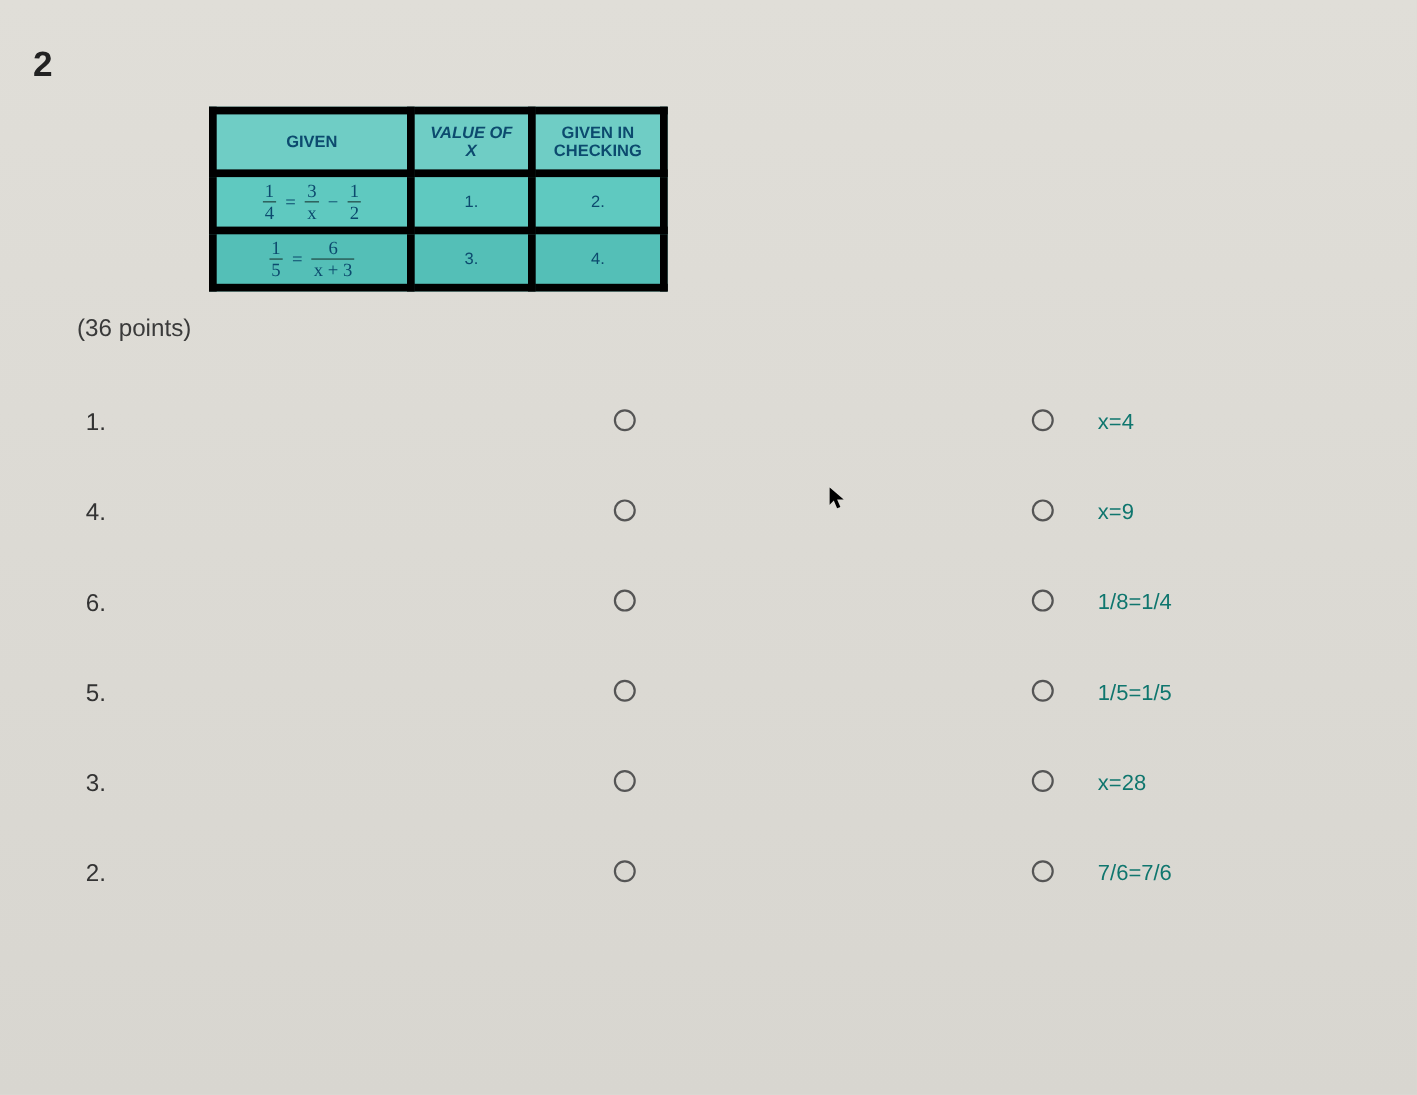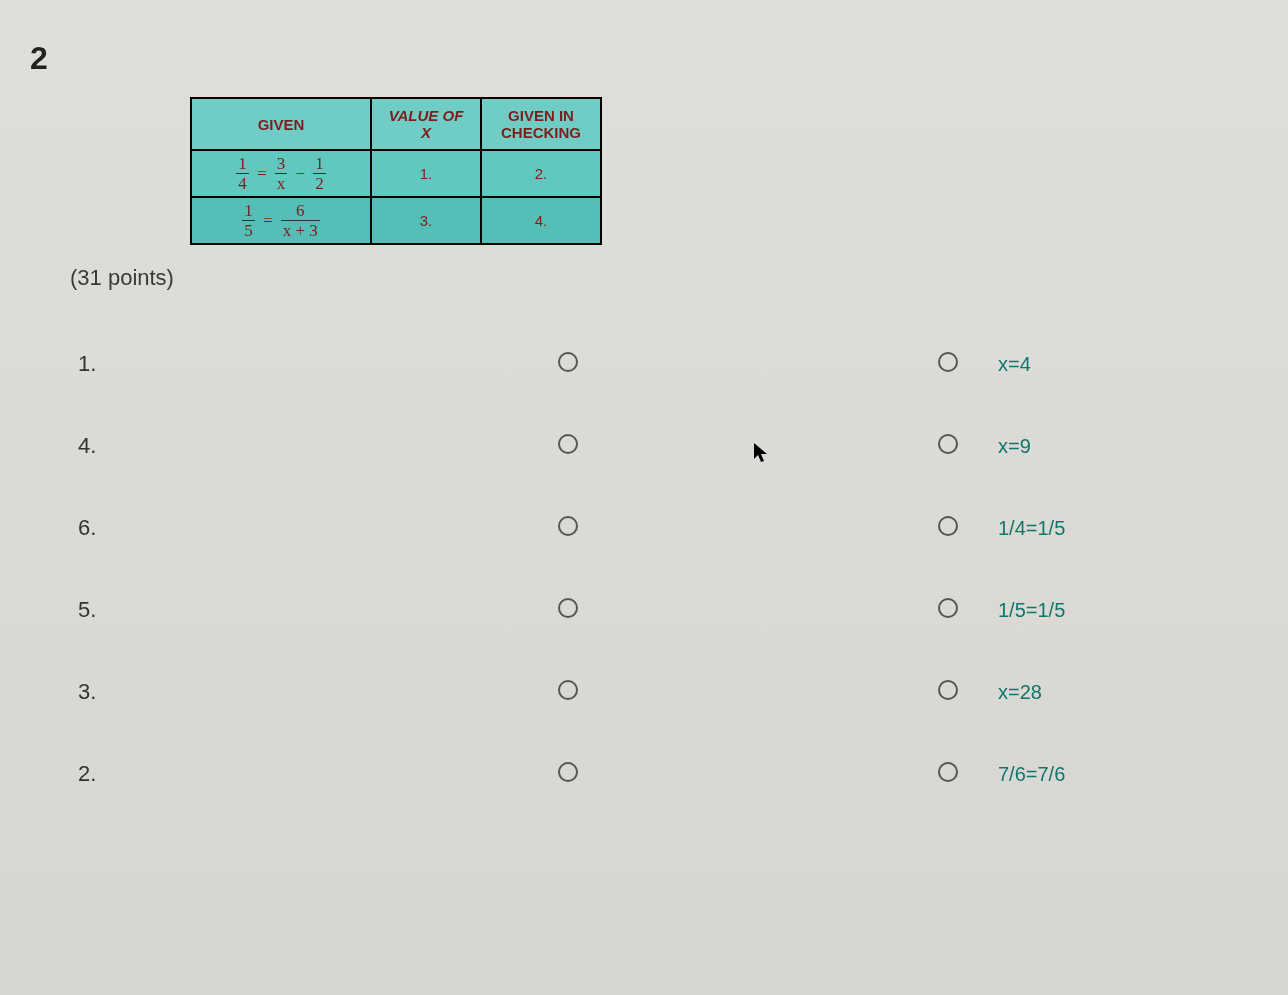--- a/index.html
+++ b/index.html
@@ -34,24 +34,24 @@
     }
     .table-wrap {
       margin-left: 160px;
       margin-bottom: 20px;
     }
     table {
       border-collapse: collapse;
       background: #5fc9c0;
     }
     th, td {
-      border: 2px solid #000000;
+      border: 7px solid #000000;
       text-align: center;
       font-size: 15px;
-      color: #7f1d1d;
+      color: #0c4a6e;
     }
     th {
       padding: 8px 12px;
       font-weight: bold;
       background: #6fcdc5;
     }
     th.given-h {
       width: 180px;
     }
     th.valx-h {
@@ -178,40 +178,40 @@
           <span class="eq-op">=</span>
           <span class="frac"><span class="num">6</span><span class="den">x + 3</span></span>
         </td>
         <td>3.</td>
         <td>4.</td>
       </tr>
     </tbody>
   </table>
 </div>
 
-<div class="points">(31 points)</div>
+<div class="points">(36 points)</div>
 
 <div>
   <div class="match-row">
     <div class="match-label">1.</div>
     <div class="radio-col-a"><span class="radio-circle"></span></div>
     <div class="radio-col-b"><span class="radio-circle"></span></div>
     <div class="answer-text">x=4</div>
   </div>
   <div class="match-row">
     <div class="match-label">4.</div>
     <div class="radio-col-a"><span class="radio-circle"></span></div>
     <div class="radio-col-b"><span class="radio-circle"></span></div>
     <div class="answer-text">x=9</div>
   </div>
   <div class="match-row">
     <div class="match-label">6.</div>
     <div class="radio-col-a"><span class="radio-circle"></span></div>
     <div class="radio-col-b"><span class="radio-circle"></span></div>
-    <div class="answer-text">1/4=1/5</div>
+    <div class="answer-text">1/8=1/4</div>
   </div>
   <div class="match-row">
     <div class="match-label">5.</div>
     <div class="radio-col-a"><span class="radio-circle"></span></div>
     <div class="radio-col-b"><span class="radio-circle"></span></div>
     <div class="answer-text">1/5=1/5</div>
   </div>
   <div class="match-row">
     <div class="match-label">3.</div>
     <div class="radio-col-a"><span class="radio-circle"></span></div>

